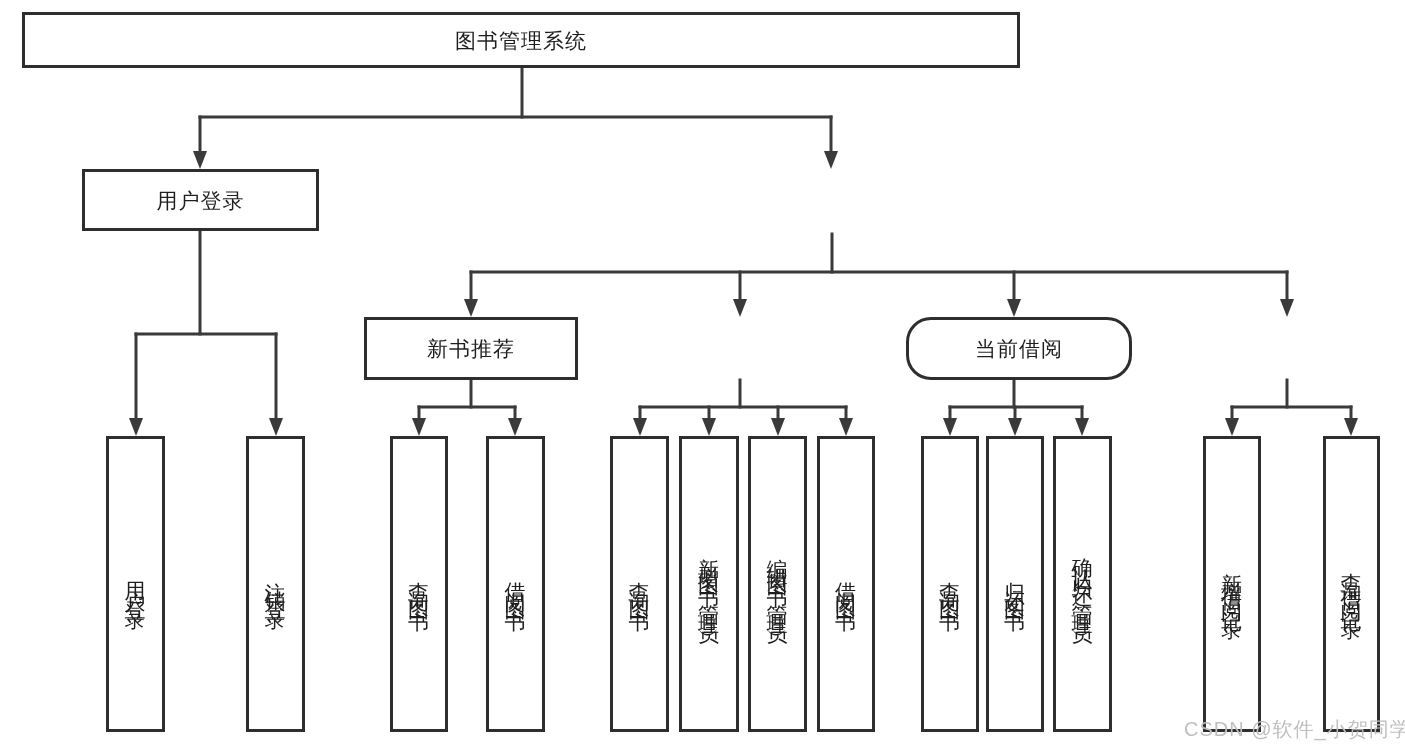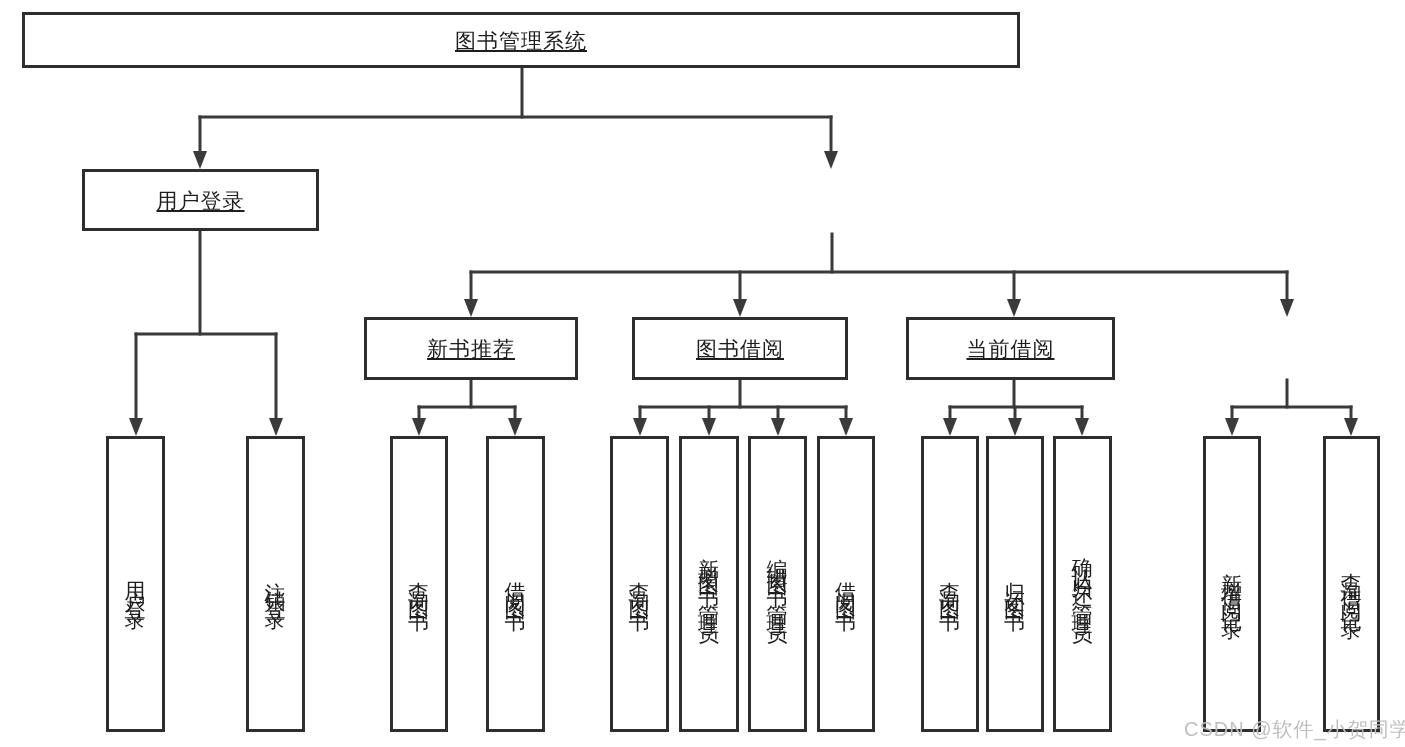--- a/index.html
+++ b/index.html
@@ -29,21 +29,21 @@
     background: #ffffff;
     border: 3px solid #2e2e2e;
     display: flex;
     align-items: center;
     justify-content: center;
     color: #1e1e1e;
     font-size: 21px;
     line-height: 1;
     white-space: nowrap;
   }
-  .hbox { letter-spacing: 1px; text-decoration: underline; }
+  .hbox { letter-spacing: 1px; }
   .vbox span {
     writing-mode: vertical-rl;
     text-orientation: mixed;
     letter-spacing: 0.45em;
     line-height: 1;
   }
   .watermark {
     position: absolute;
     left: 1184px;
     top: 716px;
@@ -125,22 +125,21 @@
       <polygon points="1225,418 1239,418 1232,436"></polygon>
       <polygon points="1344,418 1358,418 1351,436"></polygon>
     </g>
   </svg>
 
   <div class="node hbox" style="left:22px; top:12px; width:998px; height:56px;">图书管理系统</div>
 
   <div class="node hbox" style="left:82px; top:169px; width:237px; height:62px;">用户登录</div>
 
   <div class="node hbox" style="left:364px; top:317px; width:214px; height:63px;">新书推荐</div>
-  <div class="node hbox" style="left:632px; top:317px; width:216px; height:63px;">图书借阅</div>
-  <div class="node hbox" style="left:906px; top:317px; width:209px; height:63px;">当前借阅</div>
+  <div class="node hbox" style="left:906px; top:317px; width:226px; height:63px;border-radius:25px;">当前借阅</div>
 
   <div class="node vbox" style="left:106px; top:436px; width:59px; height:296px;">
     <span>用户登录</span>
   </div>
   <div class="node vbox" style="left:246px; top:436px; width:59px; height:296px;">
     <span>注销登录</span>
   </div>
 
   <div class="node vbox" style="left:390px; top:436px; width:58px; height:296px;">
     <span>查询图书</span>

